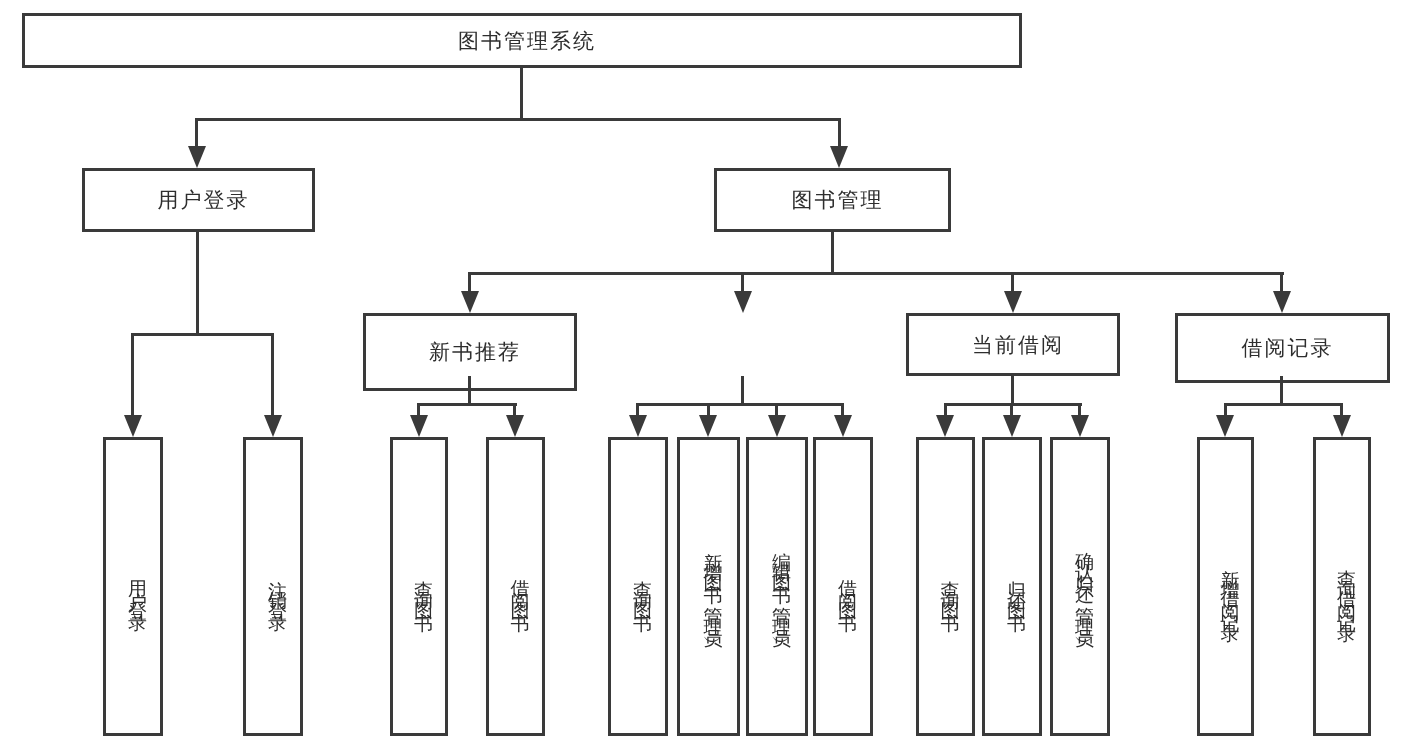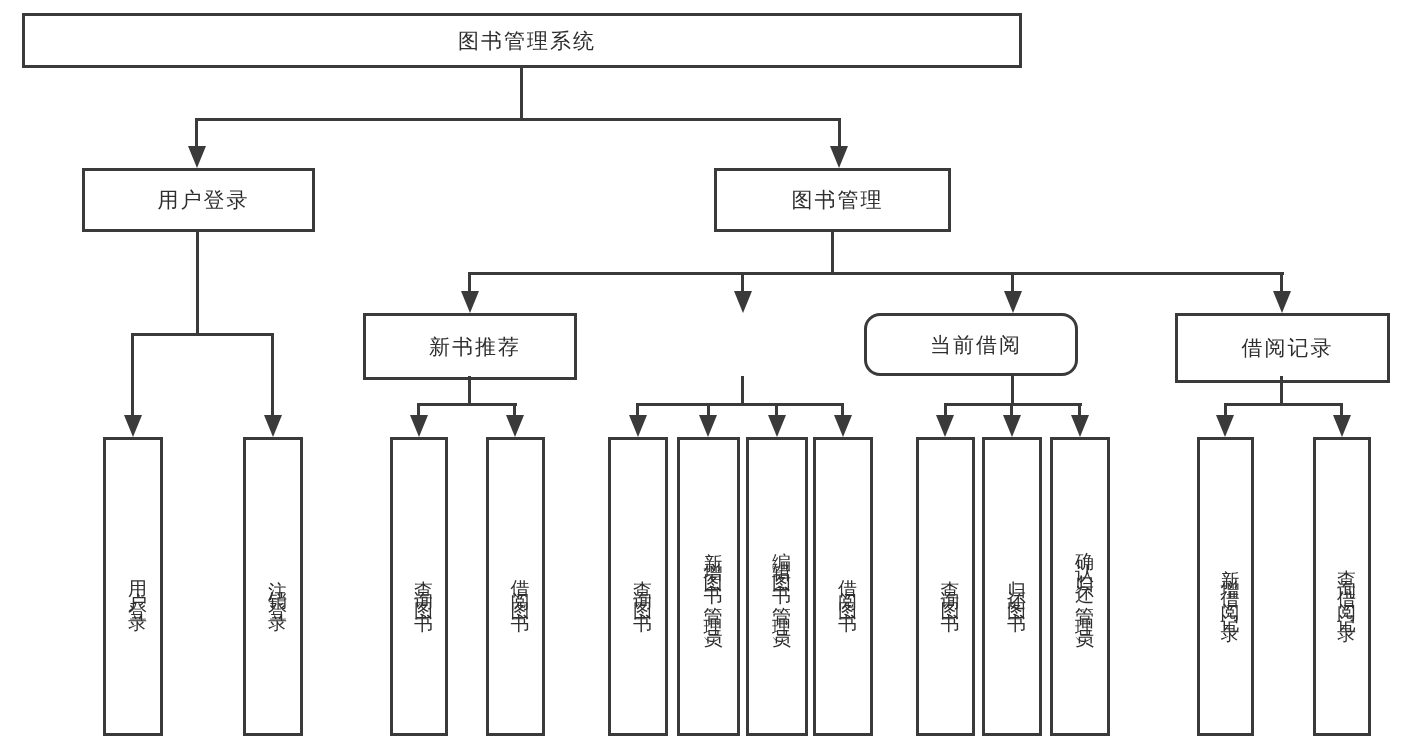--- a/index.html
+++ b/index.html
@@ -37,22 +37,22 @@
 </head>
 <body>
 
 <div class="canvas">
 
   <div class="box hbox" style="left:22px;top:13px;width:1000px;height:55px;">图书管理系统</div>
 
   <div class="box hbox" style="left:82px;top:168px;width:233px;height:64px;">用户登录</div>
   <div class="box hbox" style="left:714px;top:168px;width:237px;height:64px;text-align:center;">图书管理</div>
 
-  <div class="box hbox" style="left:363px;top:313px;width:214px;height:67px;">新书推荐</div>
-  <div class="box hbox" style="left:864px;top:313px;width:214px;height:63px;border-radius:16px;">当前借阅</div>
+  <div class="box hbox" style="left:363px;top:313px;width:214px;height:78px;">新书推荐</div>
+  <div class="box hbox" style="left:906px;top:313px;width:214px;height:63px;">当前借阅</div>
   <div class="box hbox" style="left:1175px;top:313px;width:215px;height:70px;">借阅记录</div>
 
   <div class="box vbox" style="left:103px;top:437px;width:60px;height:299px;">
     <span>用户登录</span>
     </div>
   <div class="box vbox" style="left:243px;top:437px;width:60px;height:299px;">
     <span>注销登录</span>
     </div>
   <div class="box vbox" style="left:390px;top:437px;width:58px;height:299px;">
     <span>查询图书</span>

